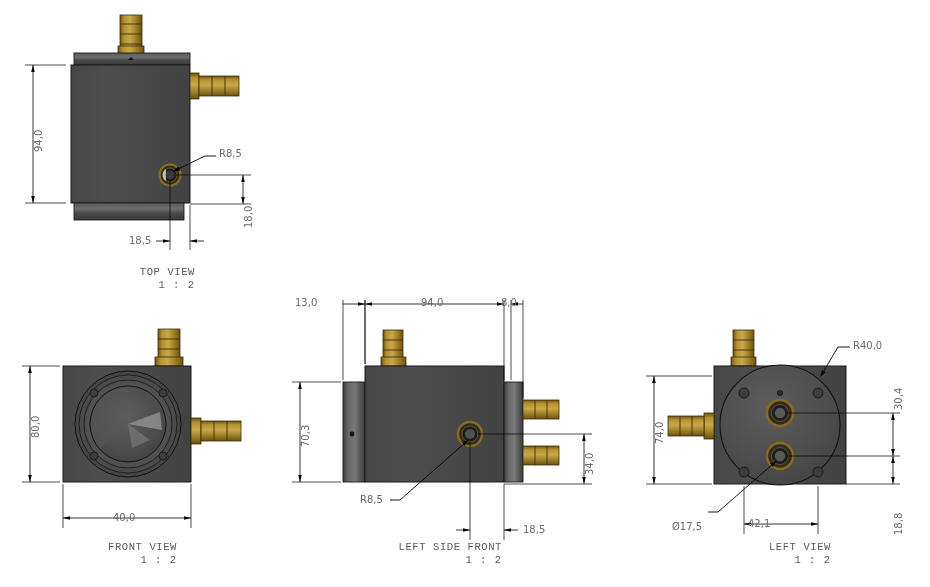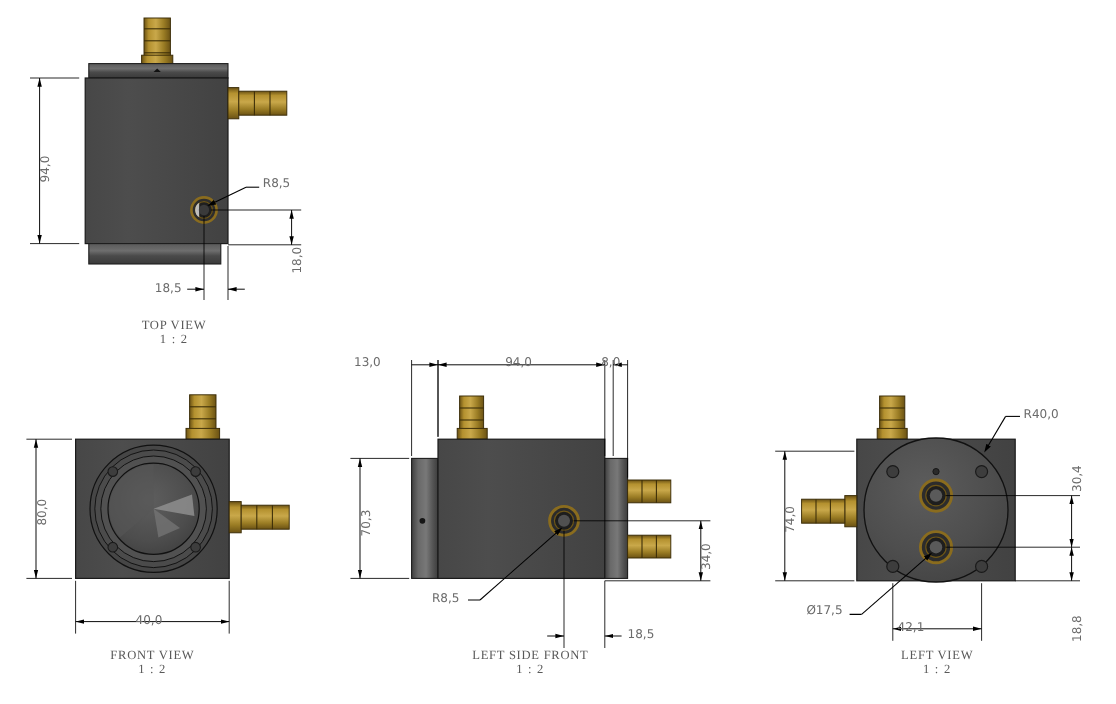--- a/index.html
+++ b/index.html
@@ -1,20 +1,20 @@
 <!DOCTYPE html>
 <html><head>
 <meta charset="utf-8">
 <style>
   html,body{margin:0;padding:0;background:#ffffff;}
   body{width:930px;height:587px;position:relative;overflow:hidden;
        font-family:"DejaVu Sans","Liberation Sans",sans-serif;}
   .cad{position:absolute;left:0;top:0;width:930px;height:587px;}
-  .vlabel{position:absolute;text-align:center;color:#595959;
-          font-family:Liberation Serif, serif;
+  .vlabel{position:absolute;text-align:right;color:#595959;
+          font-family:Liberation Mono, monospace;
           font-size:10.5px;letter-spacing:.6px;white-space:nowrap;}
   .vlabel .scale{display:block;font-size:10.5px;letter-spacing:1px;margin-top:1px;}
   .dim{position:absolute;color:#6b6b6b;font-size:10px;white-space:nowrap;
        font-family:"DejaVu Sans","Liberation Sans",sans-serif;}
   .dim.rot{transform-origin:0 0;transform:rotate(-90deg);}
 </style>
 </head>
 <body>
 
 <svg class="cad" width="930" height="587" viewBox="0 0 930 587" xmlns="http://www.w3.org/2000/svg">
@@ -329,20 +329,20 @@
 <div class="dim rot" style="left:584px;top:475px">34,0</div>
 <div class="dim" style="left:523px;top:524px">18,5</div>
 <div class="dim" style="left:360px;top:494px">R8,5</div>
 <div class="vlabel" style="left:382px;top:541px;width:120px">
   <span>LEFT SIDE FRONT</span>
   <span class="scale">1 : 2</span>
 </div>
 
 <div class="dim rot" style="left:654px;top:444px">74,0</div>
 <div class="dim" style="left:853px;top:340px">R40,0</div>
-<div class="dim" style="left:672px;top:504px">Ø17,5</div>
+<div class="dim" style="left:672px;top:521px">Ø17,5</div>
 <div class="dim rot" style="left:893px;top:410px">30,4</div>
 <div class="dim rot" style="left:893px;top:535px">18,8</div>
 <div class="dim" style="left:748px;top:518px">42,1</div>
 <div class="vlabel" style="left:731px;top:541px;width:100px">
   <span>LEFT VIEW</span>
   <span class="scale">1 : 2</span>
 </div>
 
 </body></html>

